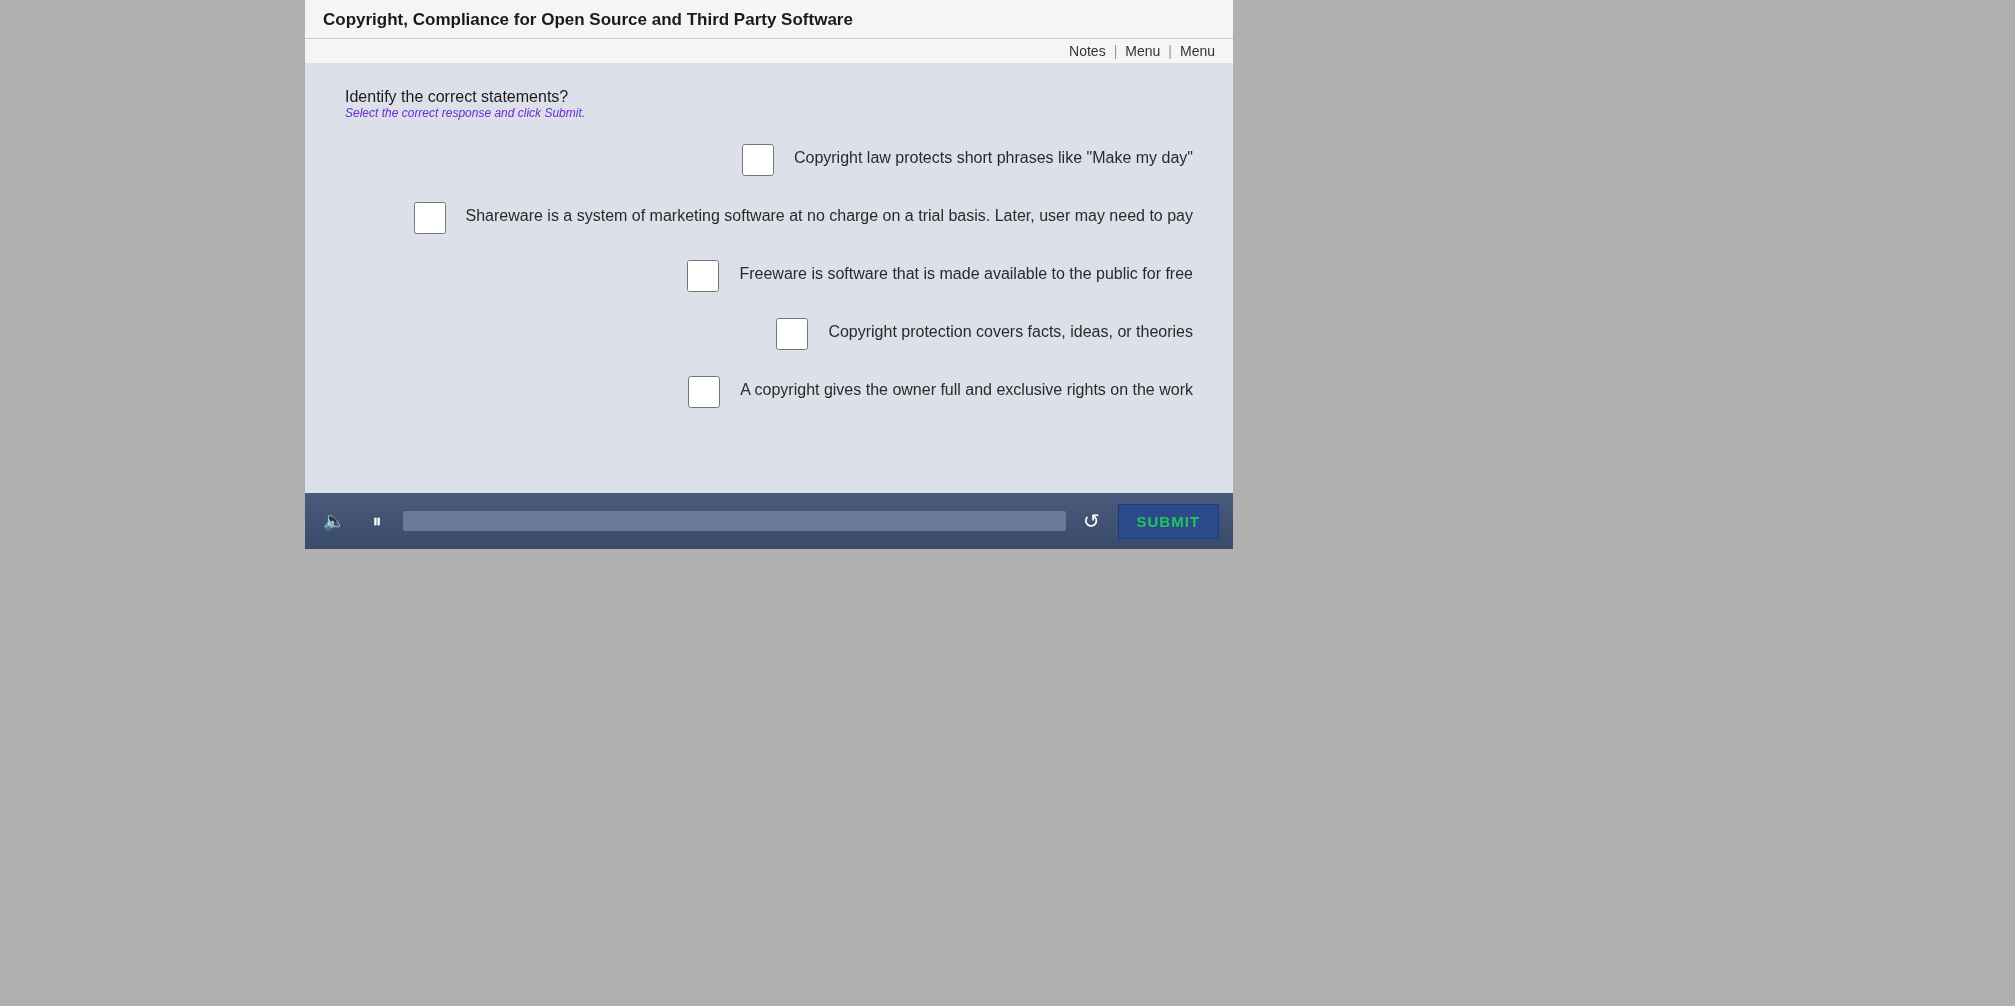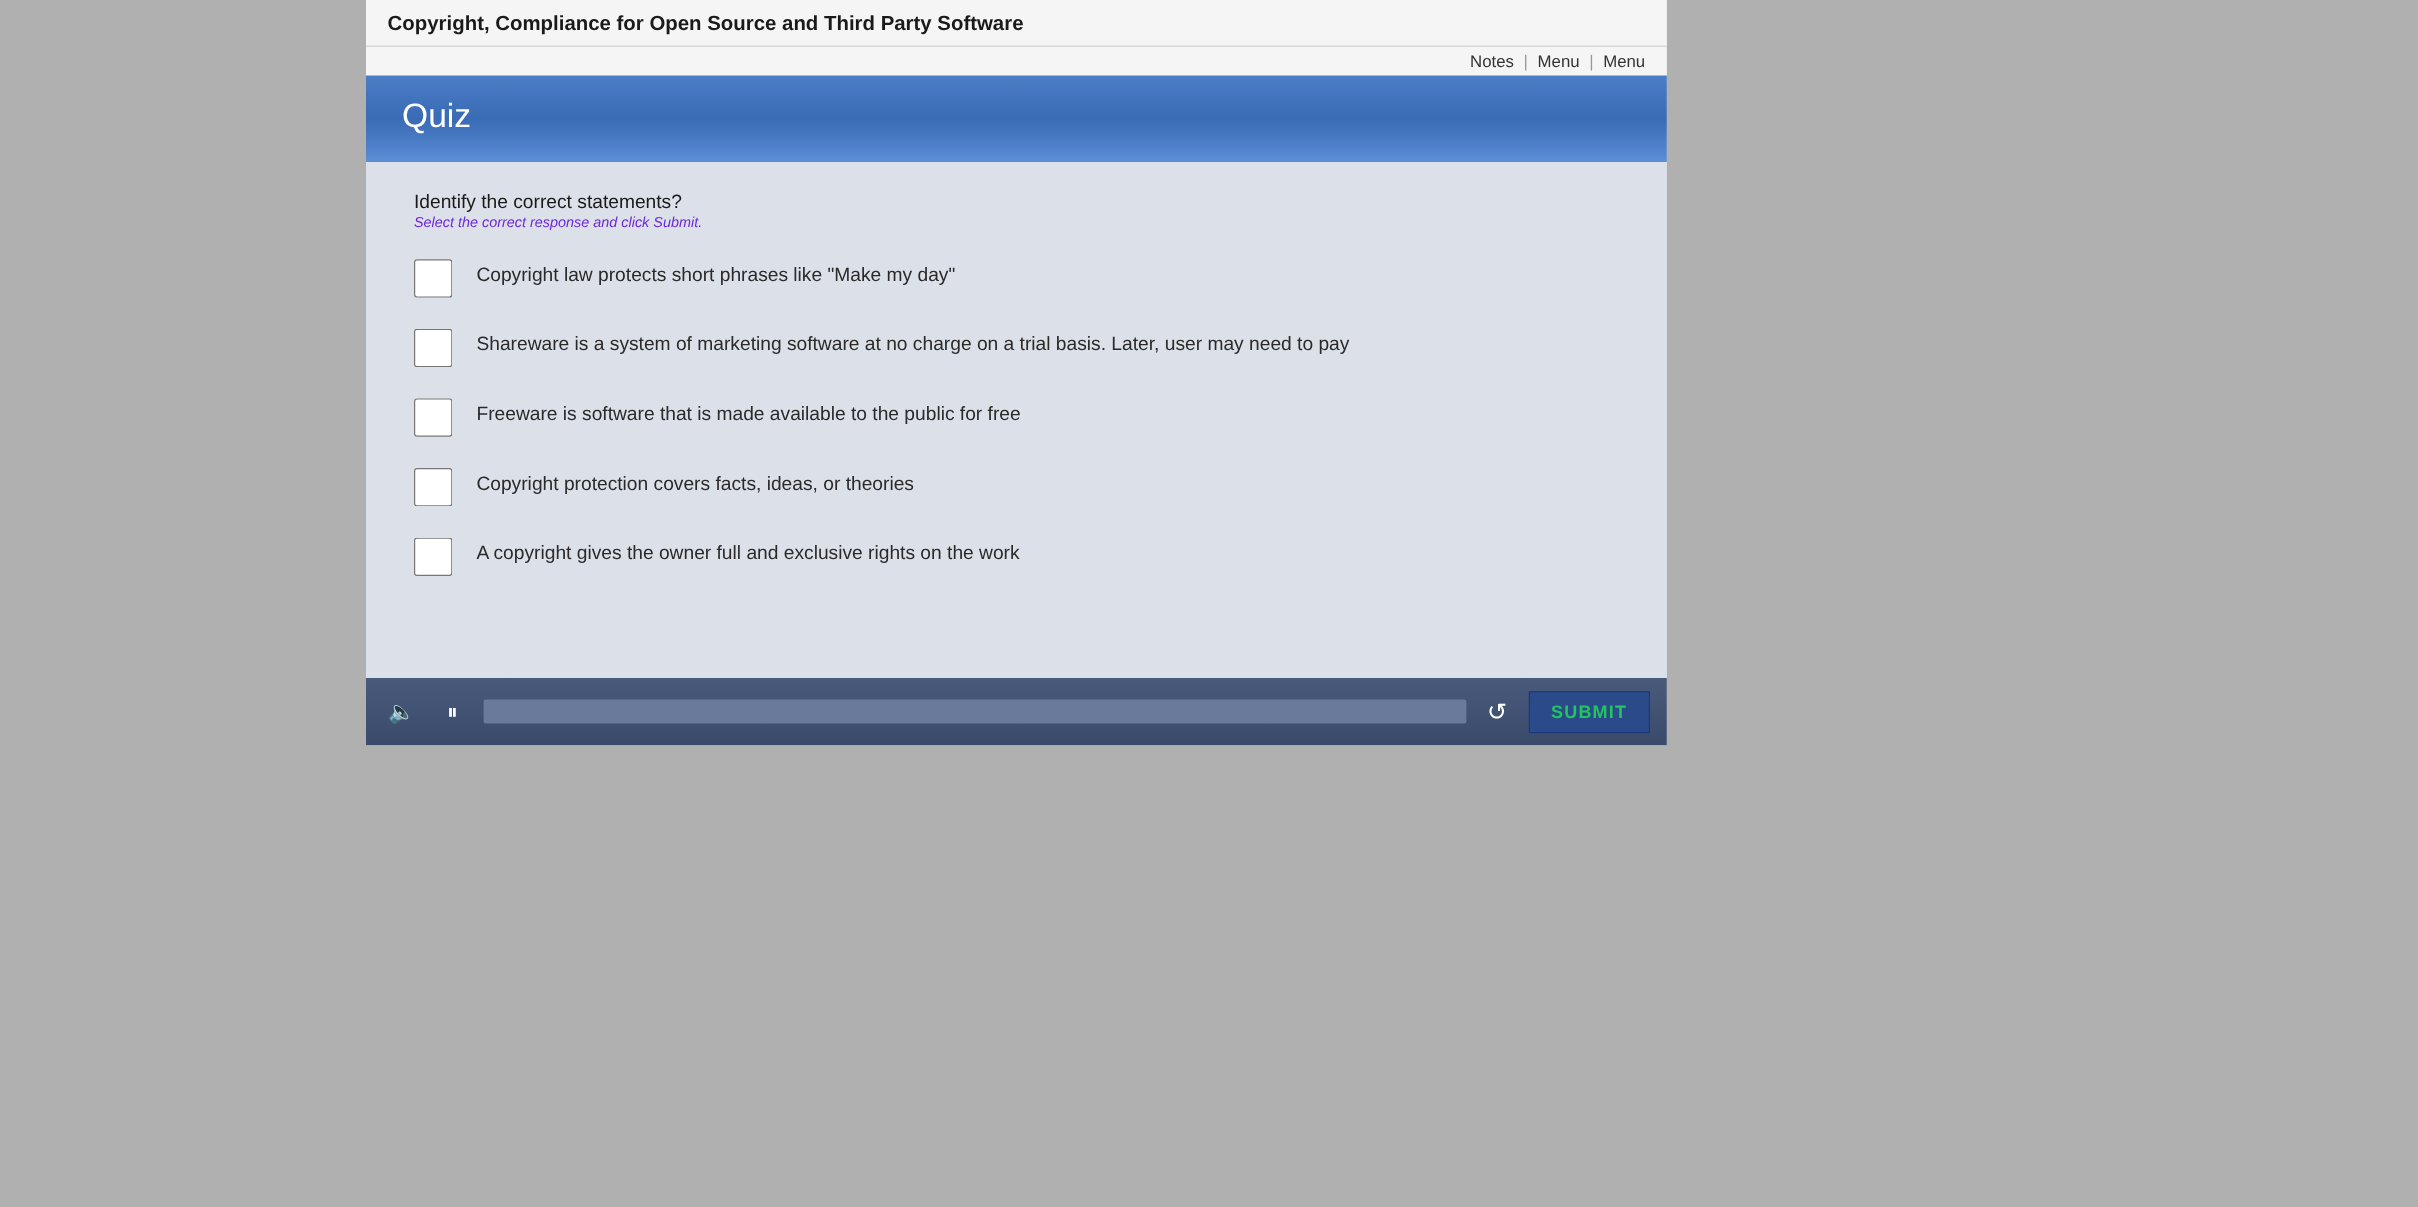--- a/index.html
+++ b/index.html
@@ -10,21 +10,21 @@
       width: 2015px;
       height: 1006px;
       overflow: hidden;
       position: relative;
     }
 
     .main-container {
       position: absolute;
       top: 0;
       left: 305px;
-      width: 1084px;
+      width: 928px;
       background: #d0d0d0;
     }
 
     .title-bar {
       background: #f5f5f5;
       padding: 10px 18px 8px 18px;
       border-bottom: 1px solid #ccc;
     }
 
     .title-bar-text {
@@ -86,20 +86,21 @@
       font-style: italic;
       color: #6d28d9;
       margin-bottom: 22px;
     }
 
     .option-row {
       display: flex;
       align-items: flex-start;
       margin-bottom: 20px;
       gap: 16px;
+      justify-content: flex-end;
     }
 
     .checkbox-wrap {
       width: 36px;
       height: 36px;
       flex-shrink: 0;
       margin-top: 2px;
     }
 
     .checkbox-wrap input[type="checkbox"] {
@@ -199,23 +200,20 @@
   <div class="nav-bar">
     <a class="nav-link">Notes</a>
     <span class="nav-divider">|</span>
     <a class="nav-link">Menu</a>
     <span class="nav-divider">|</span>
     <a class="nav-link">Menu</a>
   </div>
 
   <div class="content-frame">
 
-    <div class="quiz-header">
-      <div class="quiz-title">Quiz</div>
-    </div>
 
     <div class="quiz-body">
 
       <div class="question-main">Identify the correct statements?</div>
       <div class="question-sub">Select the correct response and click Submit.</div>
 
       <div class="option-row">
         <div class="checkbox-wrap">
           <input type="checkbox" id="opt1" style="">
         </div>

